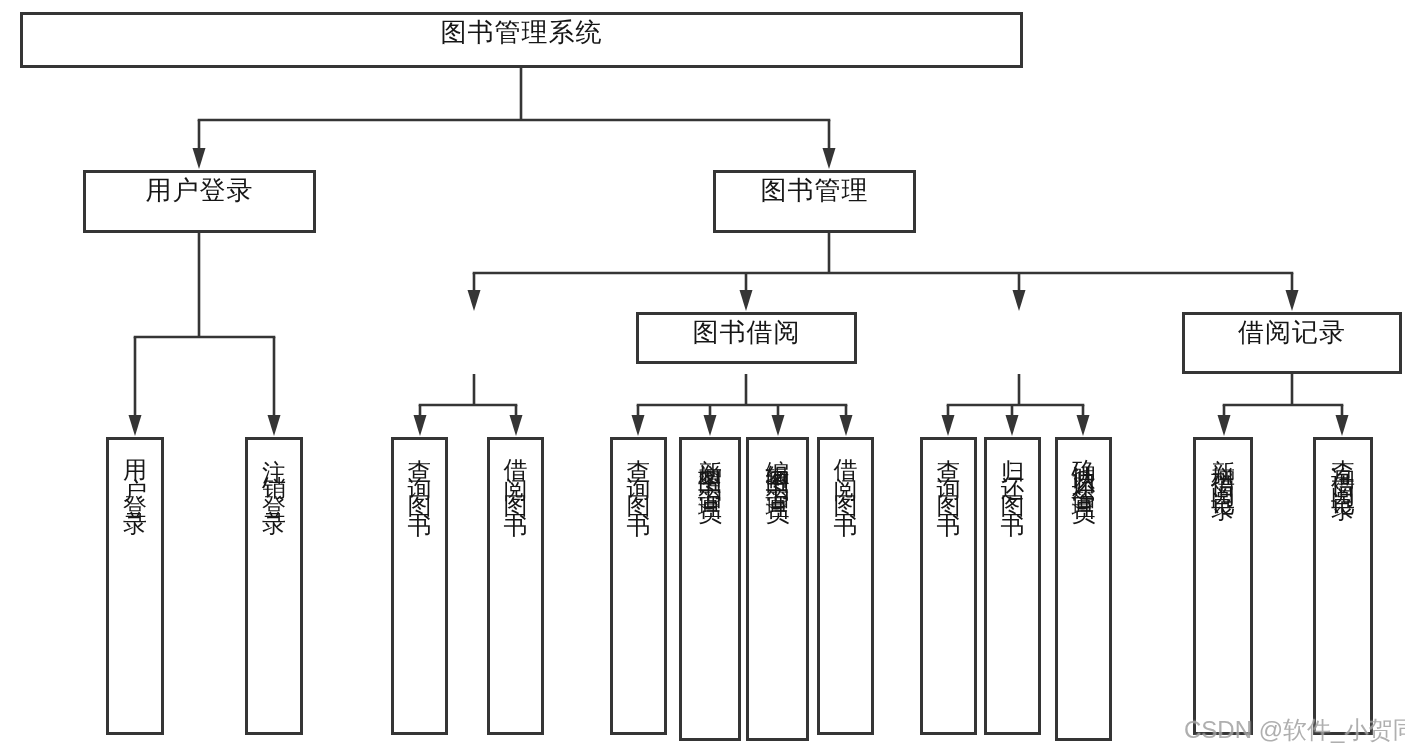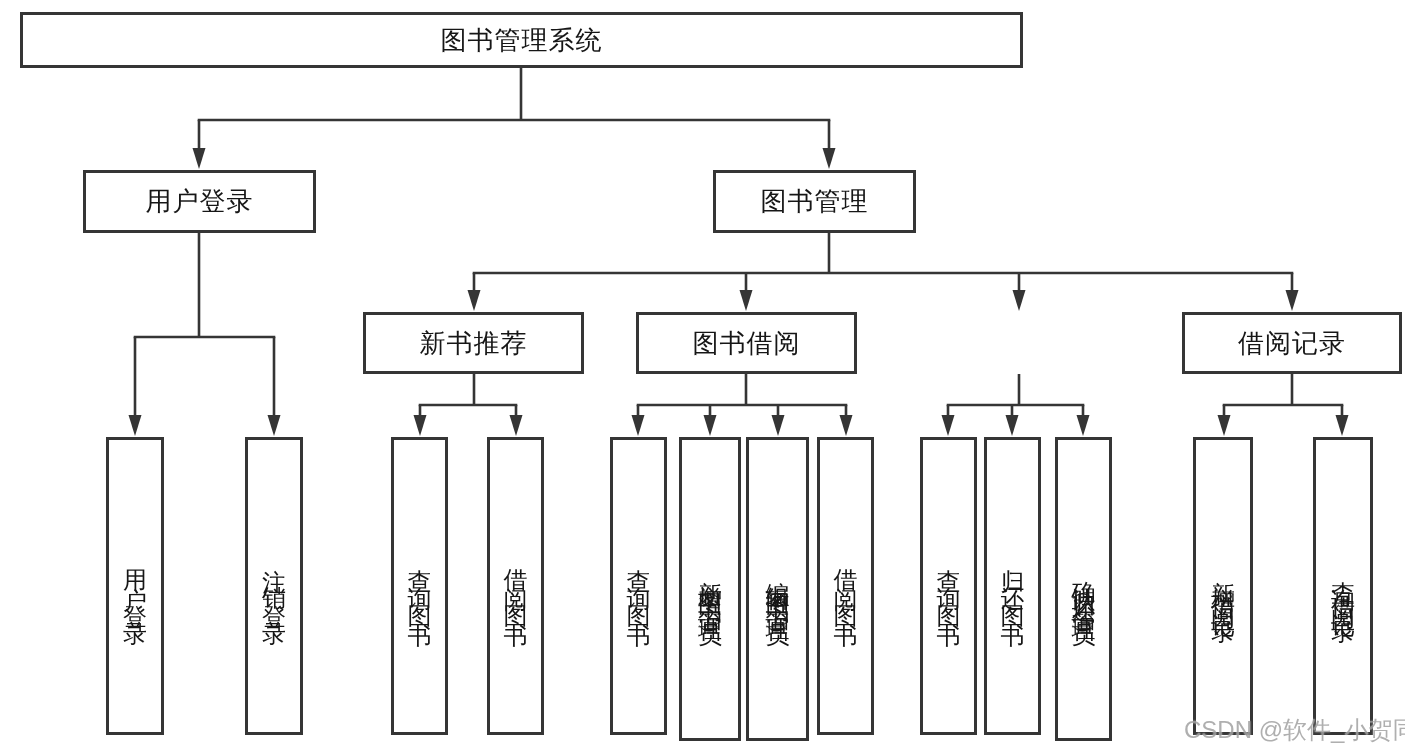--- a/index.html
+++ b/index.html
@@ -16,21 +16,21 @@
     font-family:"Liberation Sans","DejaVu Sans",sans-serif;
     overflow:hidden;
   }
   .wires{position:absolute;left:0;top:0;}
   .box{
     position:absolute;
     box-sizing:border-box;
     border:3px solid var(--ink);
     background:#ffffff;
     display:flex;
-    align-items:center;
+    align-items:flex-start;
     justify-content:center;
     color:var(--text);
   }
   .hlabel{
     font-size:26px;
     letter-spacing:1px;
     white-space:nowrap;
   }
   .vtext{
     writing-mode:vertical-rl;
@@ -118,24 +118,21 @@
     <span class="hlabel">图书管理系统</span>
   </div>
 
   <div class="box" style="left:83px;top:170px;width:233px;height:63px">
     <span class="hlabel">用户登录</span>
   </div>
   <div class="box" style="left:713px;top:170px;width:203px;height:63px">
     <span class="hlabel">图书管理</span>
   </div>
 
-  <div class="box" style="left:363px;top:312px;width:221px;height:62px">
-    <span class="hlabel">新书推荐</span>
-  </div>
-  <div class="box" style="left:636px;top:312px;width:221px;height:62px">
+  <div class="box" style="left:636px;top:312px;width:221px;height:52px">
     <span class="hlabel">图书借阅</span>
   </div>
   <div class="box" style="left:1182px;top:312px;width:220px;height:62px">
     <span class="hlabel">借阅记录</span>
   </div>
 
   <div class="box" style="left:106px;top:437px;width:58px;height:298px">
     <span class="vtext sp-lg">用户登录</span>
   </div>
   <div class="box" style="left:245px;top:437px;width:58px;height:298px">

